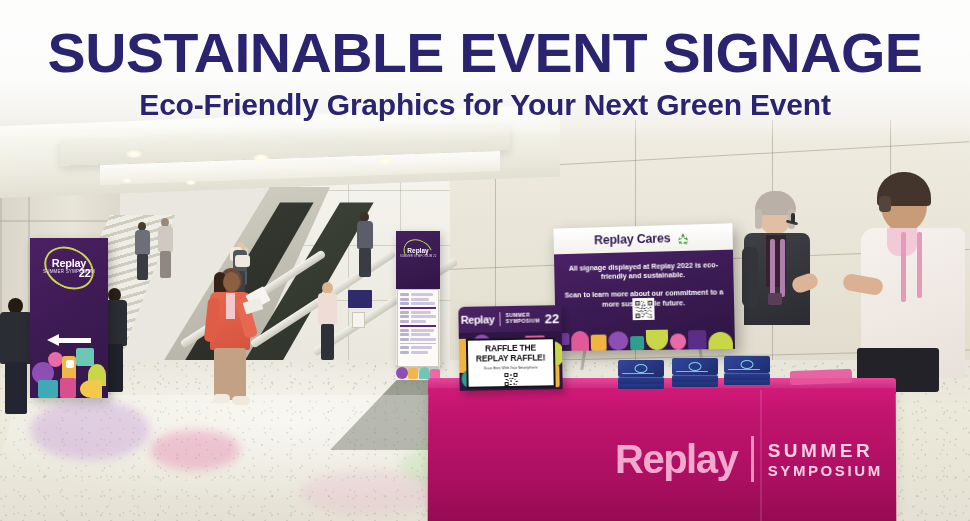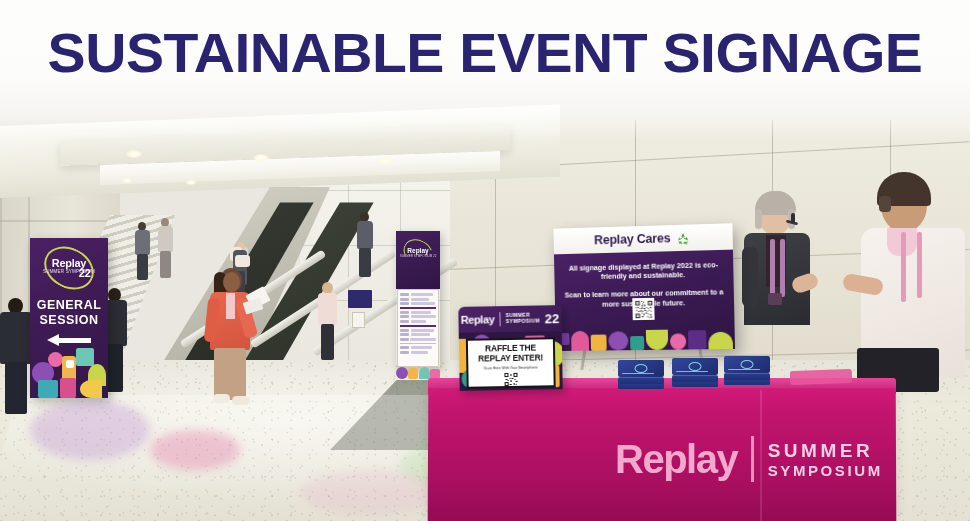--- a/index.html
+++ b/index.html
@@ -473,24 +473,20 @@
       <span class="pl" style="left:32px;top:128px;width:18px;height:9px;background:#efe9dd;border-radius:6px;"></span>
     </div>
 
     <div class="banner-left">
       <div class="bl-logo">
         <span class="swoosh"></span>
         <span class="swoosh s2"></span>
         <span class="bl-replay">Replay</span>
         <span class="bl-sub">SUMMER SYMPOSIUM</span>
         <span class="bl-22">22</span>
-      </div>
-      <div class="bl-general">
-        <span>GENERAL</span><br>
-        <span>SESSION</span>
       </div>
       <div class="bl-arrow">
         <span class="head"></span>
           <span class="shaft"></span>
       </div>
       <div class="bl-confetti-zone">
         <span class="confetti" style="left:2px;top:16px;width:22px;height:22px;border-radius:50%;background:#8e4fb5;"></span>
         <span class="confetti" style="left:18px;top:6px;width:15px;height:15px;background:#e86aa8;border-radius:50%;"></span>
         <span class="confetti" style="left:32px;top:10px;width:14px;height:26px;background:#f0b64a;border-radius:3px;"></span>
         <span class="confetti" style="left:46px;top:2px;width:18px;height:18px;background:#6ec7b5;"></span>
@@ -721,21 +717,21 @@
       <div class="easel-shapes">
         <span class="confetti" style="left:-2px;top:6px;width:16px;height:34px;background:#f2b441;"></span>
         <span class="confetti" style="left:14px;top:2px;width:18px;height:30px;background:#8e4fb5;border-radius:9px 9px 0 0;"></span>
         <span class="confetti" style="left:66px;top:4px;width:20px;height:30px;background:#e05a9a;"></span>
         <span class="confetti" style="left:84px;top:10px;width:20px;height:26px;background:#c9d64a;border-radius:0 10px 10px 0;"></span>
         <span class="confetti" style="left:2px;top:36px;width:20px;height:20px;background:#2f9e8f;border-radius:50%;"></span>
         <span class="confetti" style="left:78px;top:34px;width:22px;height:22px;background:#f2b441;"></span>
       </div>
       <div class="easel-card">
         <div class="ec-l1">RAFFLE THE</div>
-        <div class="ec-l1">REPLAY ENTER!</div>
+        <div class="ec-l1">REPLAY RAFFLE!</div>
         <div class="ec-l2">Scan Here With Your Smartphone</div>
         <div class="ec-qr">
           <svg viewBox="0 0 13 13" width="100%" height="100%">
             <rect width="13" height="13" fill="#fff"></rect>
             <g fill="#111">
               <rect x="0" y="0" width="4" height="4"></rect>
                 <rect x="1" y="1" width="2" height="2" fill="#fff"></rect>
               <rect x="9" y="0" width="4" height="4"></rect>
                 <rect x="10" y="1" width="2" height="2" fill="#fff"></rect>
               <rect x="0" y="9" width="4" height="4"></rect>
@@ -756,14 +752,15 @@
         </div>
       </div>
     </div>
 
     <span style="position:absolute;left:790px;top:370px;width:62px;height:14px;background:#e8569c;border-radius:3px;transform:rotate(-2deg);opacity:.9;"></span>
 
   </div>
 
   <div class="header-wash"></div>
   <div class="headline">SUSTAINABLE EVENT SIGNAGE</div>
+  <div class="subhead">Eco-Friendly Graphics for Your Next Green Event</div>
 
 </div>
 
 </body></html>

